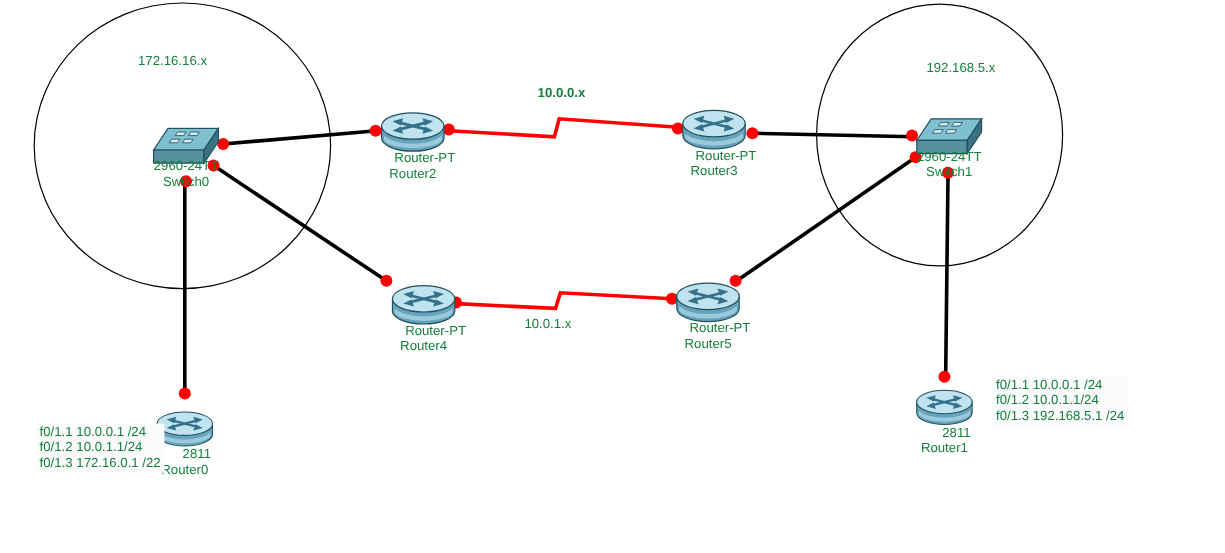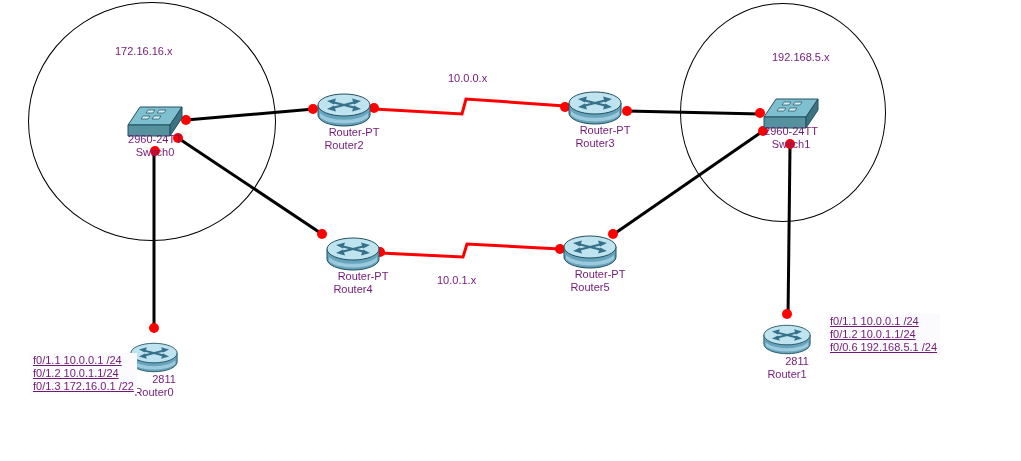--- a/index.html
+++ b/index.html
@@ -1,34 +1,34 @@
 <!DOCTYPE html>
 <html><head>
 <meta charset="utf-8">
 <style>
   html,body{margin:0;padding:0;background:#fff;}
   .canvas{
     position:relative;width:1021px;height:461px;background:#FFFFFF;
-    font-family:"Liberation Sans",sans-serif;overflow:hidden;color:#701a75;
+    font-family:"Liberation Sans",sans-serif;overflow:hidden;color:#15803d;
   }
   .net-circle{position:absolute;border:1px solid #000;border-radius:50%;z-index:1;background:transparent;}
   .net-circle.left{left:28px;top:2px;width:246px;height:237px;}
   .net-circle.right{left:680px;top:3px;width:204px;height:217px;}
   .free-label{position:absolute;font-size:11px;line-height:12px;white-space:nowrap;z-index:5;}
   svg.links{position:absolute;left:0;top:0;z-index:2;}
   .eth{stroke:#000000;stroke-width:3;fill:none;}
   .ser{stroke:#FF0000;stroke-width:3;fill:none;stroke-linejoin:miter;}
   .dot{fill:#FF0000;stroke:none;}
   .device{position:absolute;width:90px;display:flex;flex-direction:column;align-items:center;z-index:3;}
   .device .dlabel{font-size:11px;line-height:13px;text-align:center;white-space:nowrap;}
   .device.switch .dlabel.first{margin-top:-5px;}
   .device.router .dlabel.first{margin-top:-2px;margin-left:20px;}
   .note{
     position:absolute;z-index:6;background:#FBFAFC;padding:1px 3px;
-    font-size:11px;line-height:13px;white-space:nowrap;text-decoration:underline;
+    font-size:11px;line-height:13px;white-space:nowrap;
   }
   .hidden-defs{position:absolute;width:0;height:0;overflow:hidden;}
 </style>
 </head>
 <body>
 
 <svg class="hidden-defs" aria-hidden="true">
   <symbol id="icon-switch" viewBox="0 0 56 32">
     <polygon points="13,1 55,1 43,19 1,19" fill="#7FC0D0" stroke="#23515F" stroke-width="1"></polygon>
     <polygon points="1,19 43,19 43,30 1,30" fill="#55919F" stroke="#23515F" stroke-width="1"></polygon>
@@ -55,22 +55,22 @@
   </symbol>
 </svg>
 
 <div class="canvas">
 
   <div class="net-circle left"></div>
   <div class="net-circle right"></div>
 
   <div class="free-label" style="left:115px;top:45px;">172.16.16.x</div>
   <div class="free-label" style="left:772px;top:51px;">192.168.5.x</div>
-  <div class="free-label" style="left:448px;top:72px;">10.0.0.x</div>
-  <div class="free-label" style="left:437px;top:274px;">10.0.1.x</div>
+  <div class="free-label" style="left:448px;top:72px;font-weight:bold;">10.0.0.x</div>
+  <div class="free-label" style="left:437px;top:264px;">10.0.1.x</div>
 
   <svg class="links" width="1021" height="461">
     <line class="eth" x1="186" y1="120" x2="314" y2="109"></line>
     <line class="eth" x1="178" y1="138" x2="322" y2="234"></line>
     <line class="eth" x1="154" y1="150" x2="154" y2="332"></line>
     <line class="eth" x1="626" y1="111" x2="761" y2="114"></line>
     <line class="eth" x1="763" y1="131" x2="614" y2="234"></line>
     <line class="eth" x1="790" y1="146" x2="788" y2="318"></line>
     <polyline class="ser" points="374,109 462,114 466,99 565,106"></polyline>
     <polyline class="ser" points="380,253 463,257 467,244 560,249"></polyline>
@@ -159,16 +159,16 @@
 
   <div class="note" style="left:30px;top:353px;">
     <div>f0/1.1 10.0.0.1 /24</div>
     <div>f0/1.2 10.0.1.1/24</div>
     <div>f0/1.3 172.16.0.1 /22</div>
   </div>
 
   <div class="note" style="left:827px;top:314px;">
     <div>f0/1.1 10.0.0.1 /24</div>
     <div>f0/1.2 10.0.1.1/24</div>
-    <div>f0/0.6 192.168.5.1 /24</div>
+    <div>f0/1.3 192.168.5.1 /24</div>
   </div>
 
 </div>
 
 </body></html>

